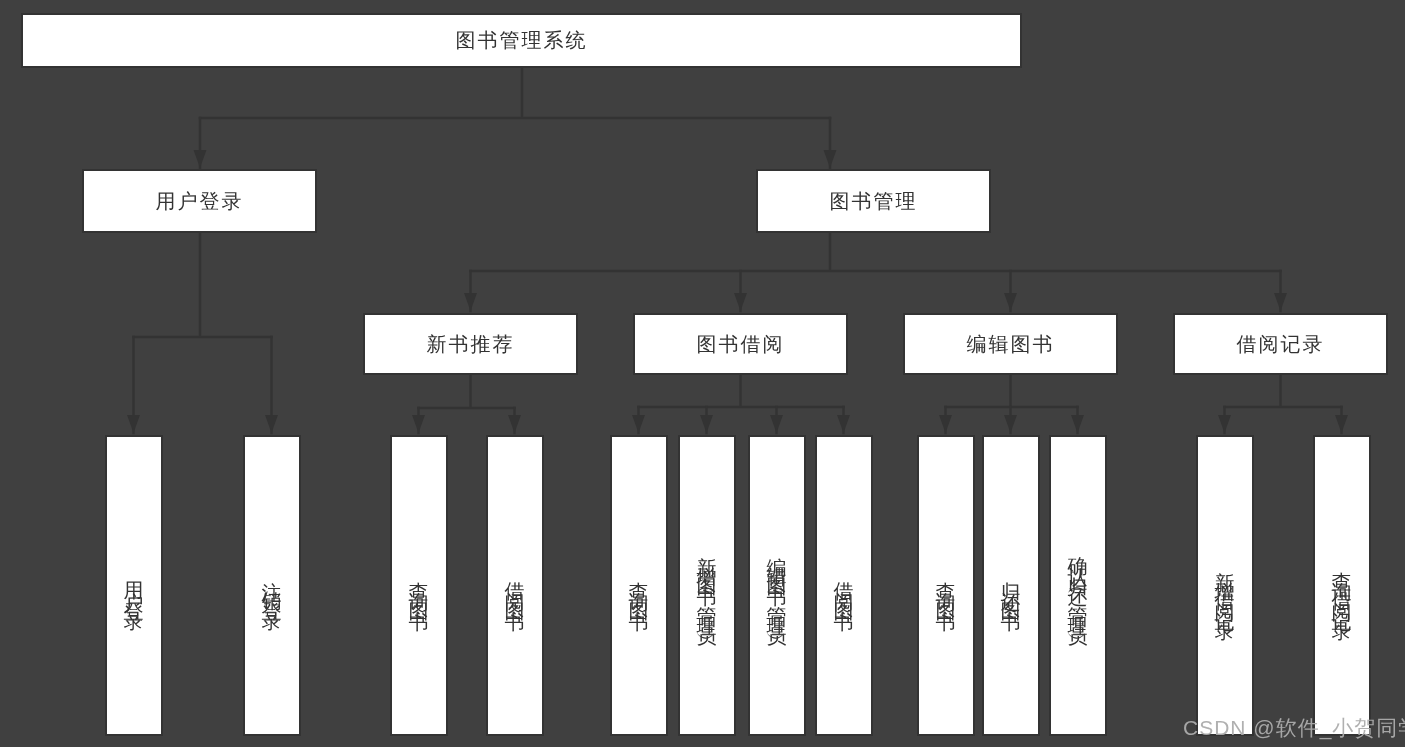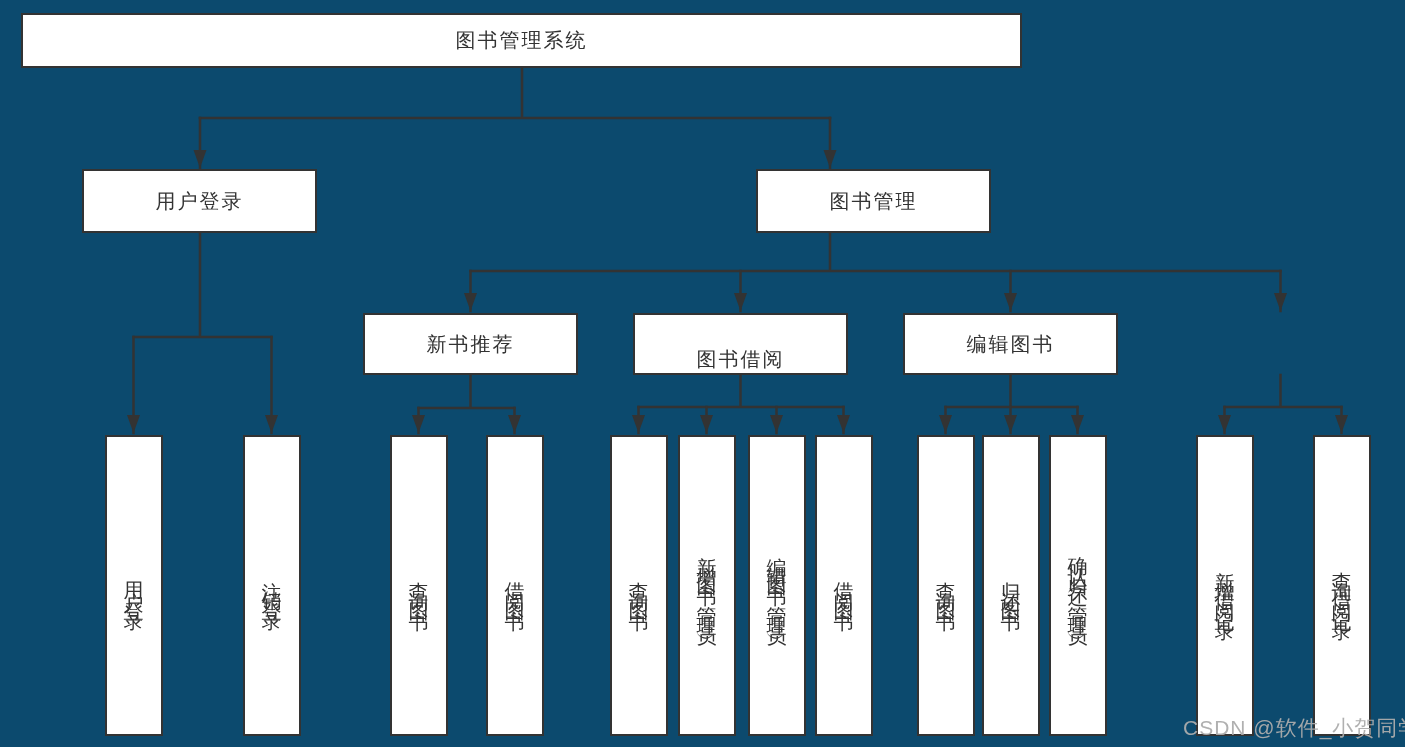--- a/index.html
+++ b/index.html
@@ -1,19 +1,19 @@
 <!DOCTYPE html>
 <html><head>
 <meta charset="utf-8">
 <style>
   html,body{margin:0;padding:0;background:#ffffff;}
   .canvas{
     position:relative;
     width:1405px;height:747px;
-    background:#0c4a6e;
+    background:#404040;
     font-family:"Liberation Sans", sans-serif;
     overflow:hidden;
   }
   .wires{position:absolute;left:0;top:0;width:1405px;height:747px;}
   .node{
     position:absolute;
     box-sizing:border-box;
     border:2.5px solid #333333;
     background:#ffffff;
     display:flex;align-items:center;justify-content:center;
@@ -104,25 +104,28 @@
   <div class="node lvl2" style="left:82px;">
     <span class="lbl">用户登录</span>
   </div>
   <div class="node lvl2" style="left:712px;margin-left:44px;">
     <span class="lbl">图书管理</span>
   </div>
 
   <div class="node lvl3" style="left:363px;">
     <span class="lbl">新书推荐</span>
   </div>
-  <div class="node lvl3" style="left:633px;align-items:flex-end;">
+  <div class="node lvl3" style="left:633px;">
     <span class="lbl">图书借阅</span>
   </div>
   <div class="node lvl3" style="left:903px;">
     <span class="lbl">编辑图书</span>
+  </div>
+  <div class="node lvl3" style="left:1173px;">
+    <span class="lbl">借阅记录</span>
   </div>
 
   <div class="node leaf" style="left:105px;">
     <span class="lbl">用户登录</span>
   </div>
   <div class="node leaf" style="left:243px;">
     <span class="lbl">注销登录</span>
   </div>
 
   <div class="node leaf" style="left:390px;">

